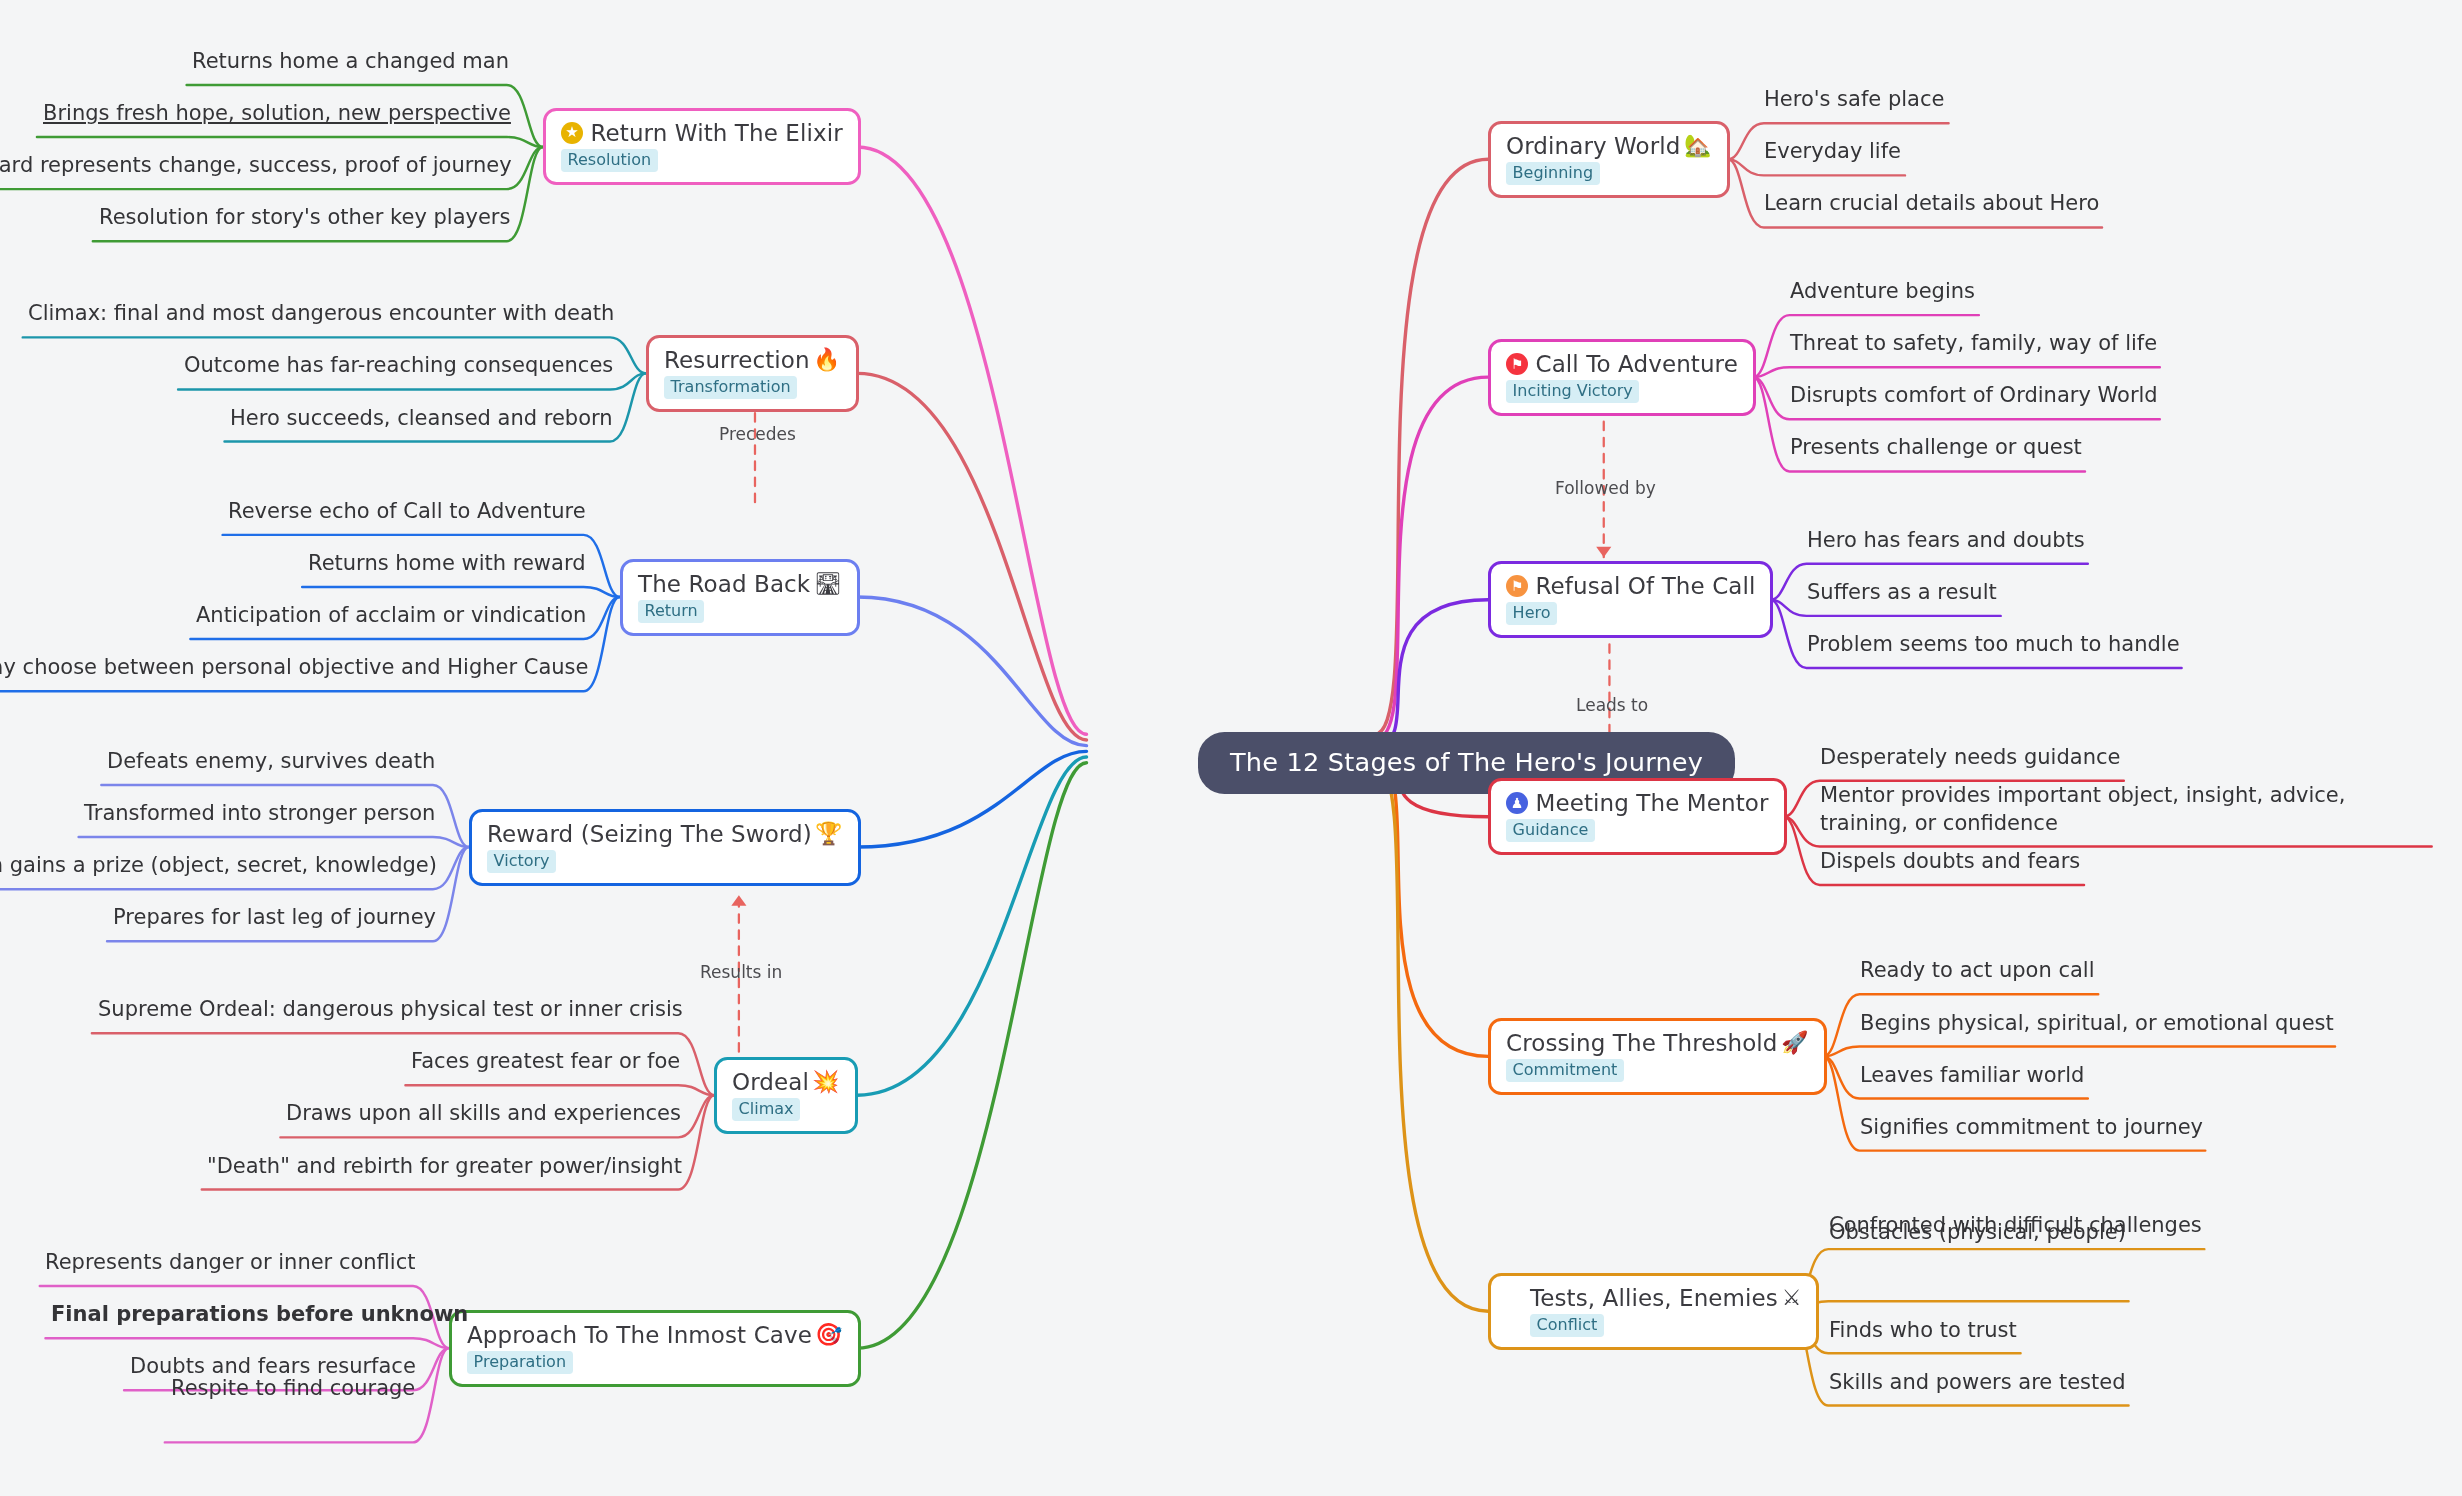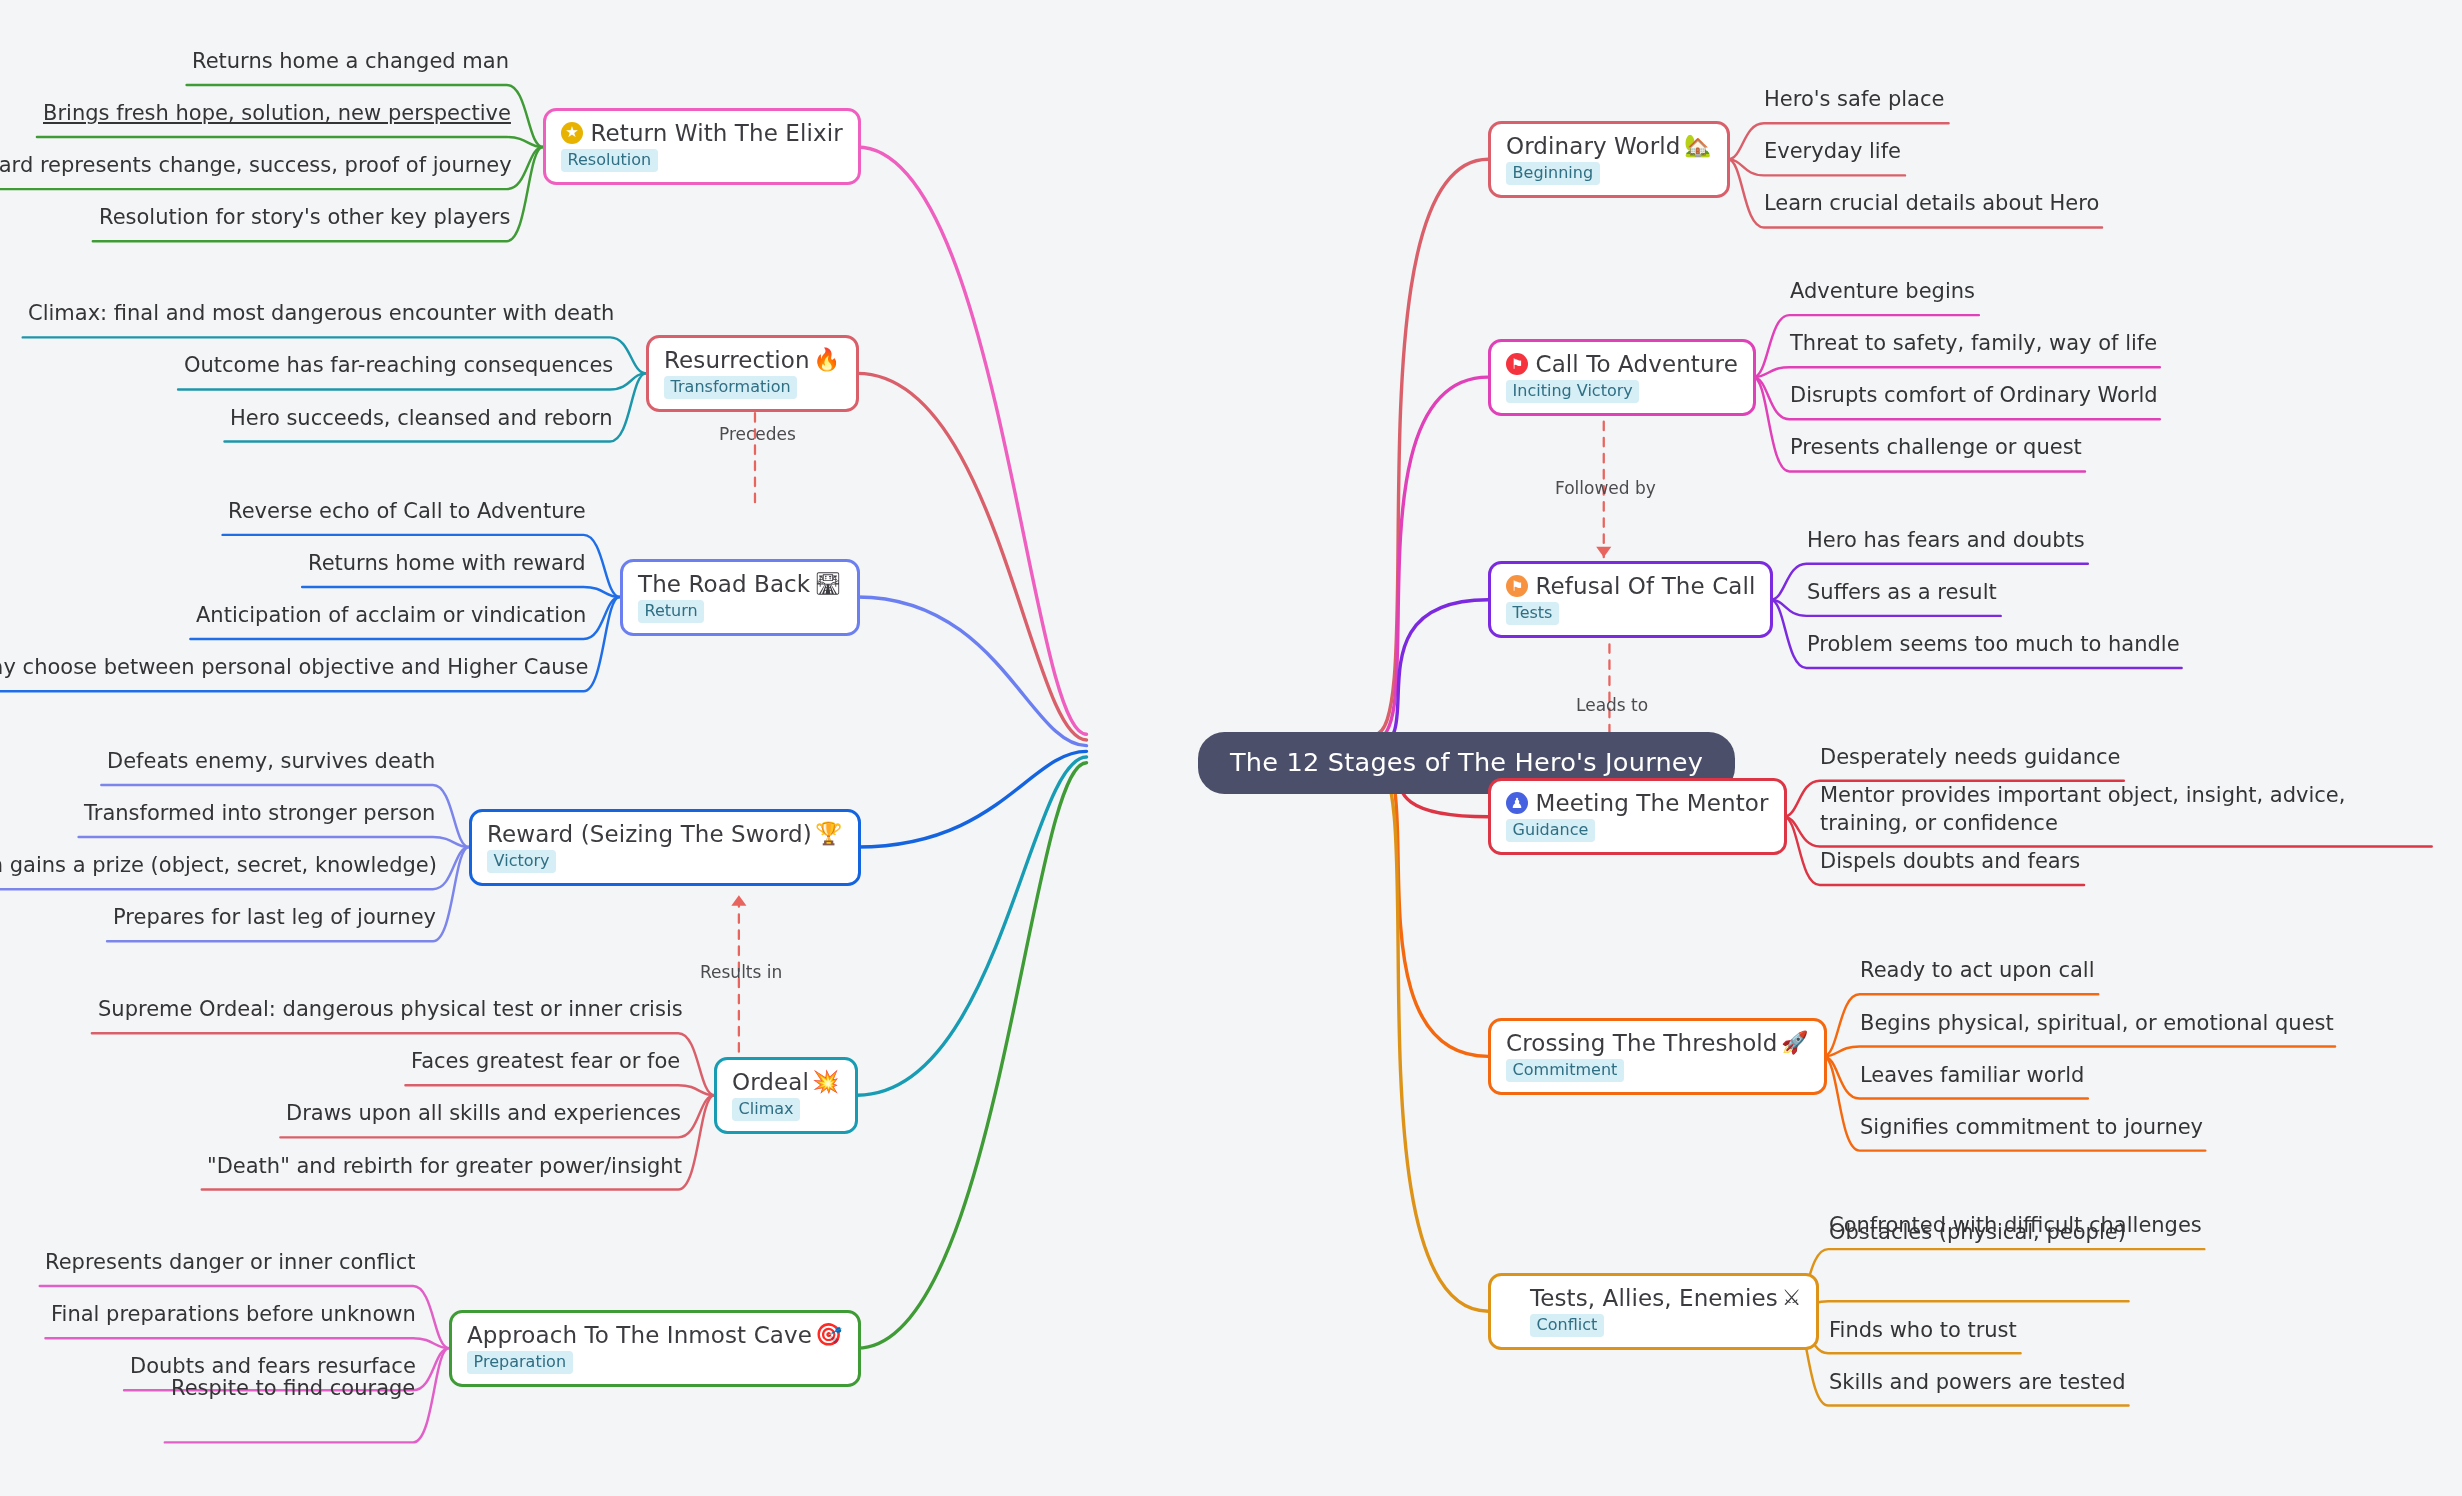--- a/index.html
+++ b/index.html
@@ -171,21 +171,21 @@
       </div>
       <div class="leaf" style="left: 1790px; top: 277px;">Adventure begins</div>
       <div class="leaf" style="left: 1790px; top: 329px;">Threat to safety, family, way of life</div>
       <div class="leaf" style="left: 1790px; top: 381px;">Disrupts comfort of Ordinary World</div>
       <div class="leaf" style="left: 1790px; top: 433px;">Presents challenge or quest</div>
       <div class="node" style="border-color: rgb(123, 42, 224); top: 561px; left: 1488px;">
         <div class="title">
           <span class="ico flag-orange">⚑</span>
           <span>Refusal Of The Call</span>
         </div>
-        <span class="tag">Tests</span>
+        <span class="tag">Hero</span>
       </div>
       <div class="leaf" style="left: 1807px; top: 526px;">Hero has fears and doubts</div>
       <div class="leaf" style="left: 1807px; top: 578px;">Suffers as a result</div>
       <div class="leaf" style="left: 1807px; top: 630px;">Problem seems too much to handle</div>
       <div class="node" style="border-color: rgb(220, 53, 69); top: 778px; left: 1488px;">
         <div class="title">
           <span class="ico person">♟</span>
           <span>Meeting The Mentor</span>
         </div>
         <span class="tag">Guidance</span>
@@ -270,21 +270,21 @@
       <div class="leaf" style="left: 286px; top: 1099px;">Draws upon all skills and experiences</div>
       <div class="leaf" style="left: 207px; top: 1152px;">"Death" and rebirth for greater power/insight</div>
       <div class="node" style="border-color: rgb(63, 155, 53); top: 1310px; left: 449px;">
         <div class="title">
           <span>Approach To The Inmost Cave</span>
           <span class="emoji">🎯</span>
         </div>
         <span class="tag">Preparation</span>
       </div>
       <div class="leaf" style="left: 45px; top: 1248px;">Represents danger or inner conflict</div>
-      <div class="leaf" style="left: 51px; top: 1300px;">Final preparations before unknown</div>
+      <div class="leaf" style="left: 51px; top: 1300px; font-weight: bold;">Final preparations before unknown</div>
       <div class="leaf" style="left: 130px; top: 1352px;">Doubts and fears resurface</div>
       <div class="leaf" style="left: 171px; top: 1374px;">Respite to find courage</div>
       <div class="rel-label" style="left: 1555px; top: 478px;">Followed by</div>
       <div class="rel-label" style="left: 1576px; top: 695px;">Leads to</div>
       <div class="rel-label" style="left: 719px; top: 424px;">Precedes</div>
       <div class="rel-label" style="left: 700px; top: 962px;">Results in</div>
     </div>
 </div>
 
 

